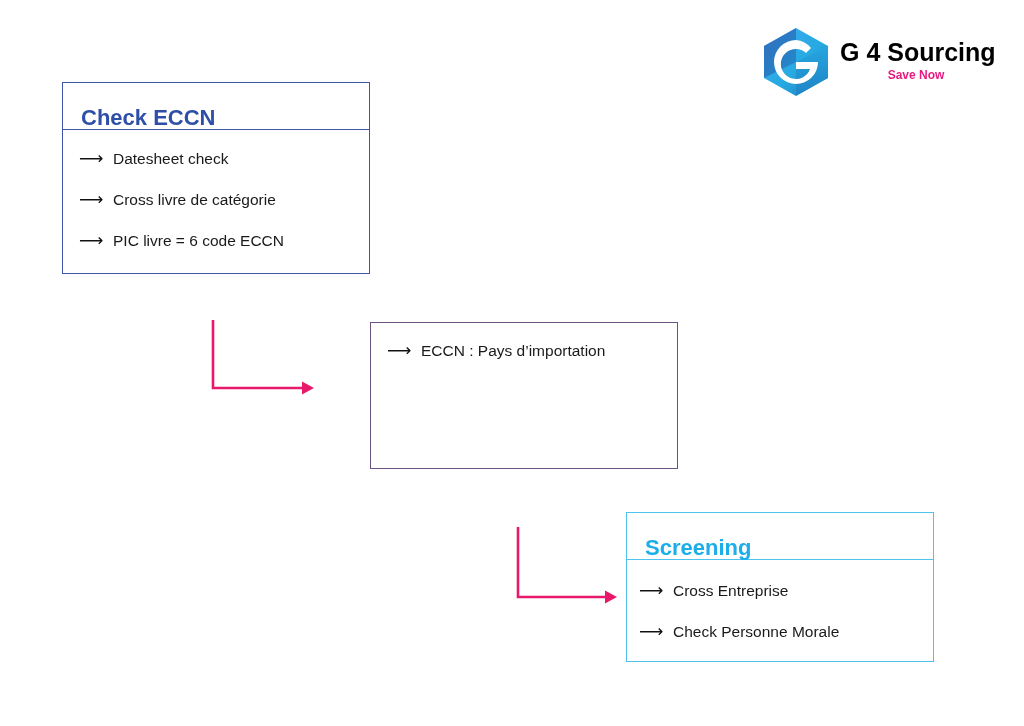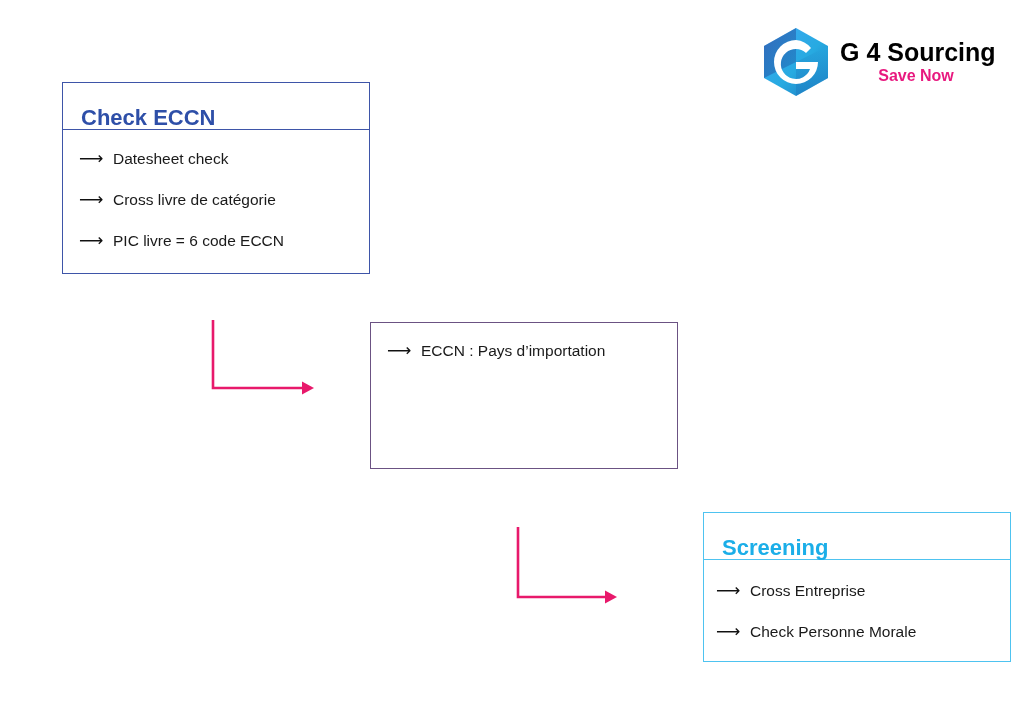--- a/index.html
+++ b/index.html
@@ -45,21 +45,21 @@
   }
   .logo-title {
     font-size: 25px;
     font-weight: bold;
     color: #000000;
     letter-spacing: 0px;
     line-height: 28px;
     white-space: nowrap;
   }
   .logo-tagline {
-    font-size: 16px;
+    font-size: 12px;
     font-weight: bold;
     color: #e8197f;
     line-height: 19px;
     text-align: center;
     width: 152px;
     white-space: nowrap;
   }
 
   
   .card {
@@ -134,21 +134,21 @@
     color: #6b5283;
   }
   #card-exportabilite .card-header { height: 47px; }
   #card-exportabilite .card-title { color: #4a3362; font-size: 21px; }
   #card-exportabilite .card-body { padding-top: 19px; }
   #card-exportabilite .bullet { margin-left: 16px; margin-bottom: 21px; }
   #card-exportabilite .plain-line { margin-left: 14px; }
 
   
   #card-screening {
-    left: 703px;
+    left: 626px;
     top: 512px;
     width: 308px;
     height: 150px;
     border: 1.5px solid #4ec3f0;
     color: #4ec3f0;
   }
   #card-screening .card-header { height: 47px; }
   #card-screening .card-title { color: #1baee8; }
   #card-screening .card-body { padding-top: 22px; }
   #card-screening .bullet { margin-left: 12px; margin-bottom: 24px; }

